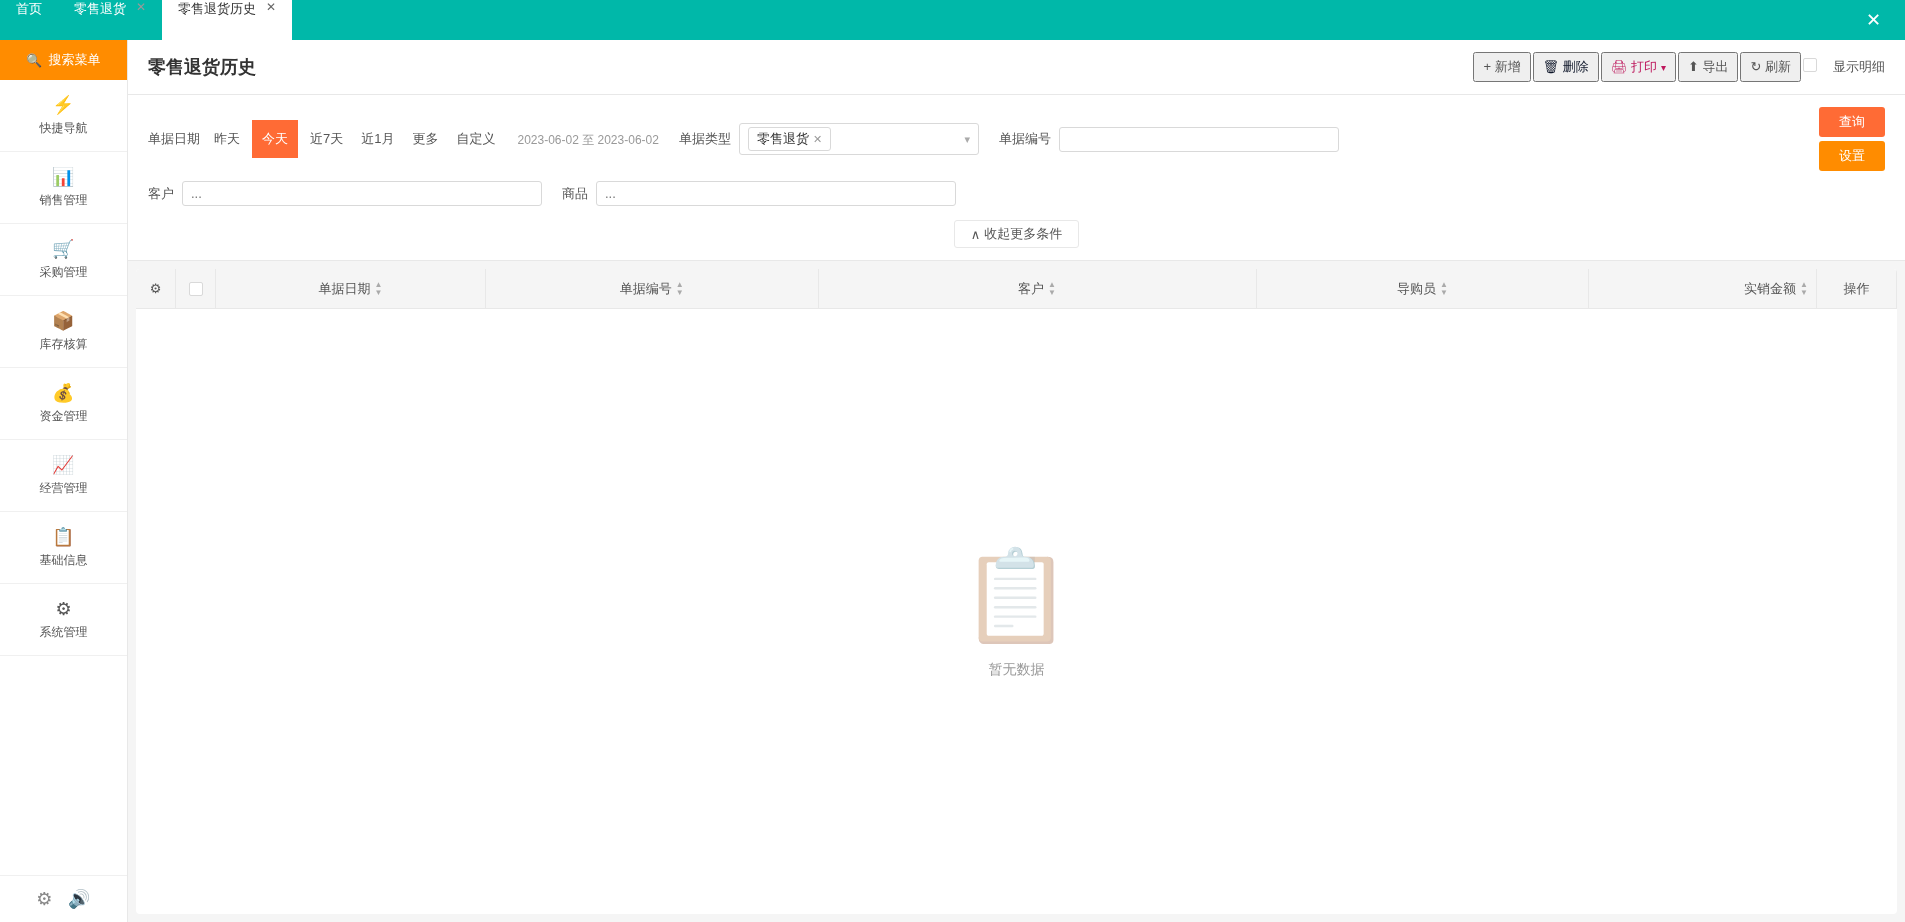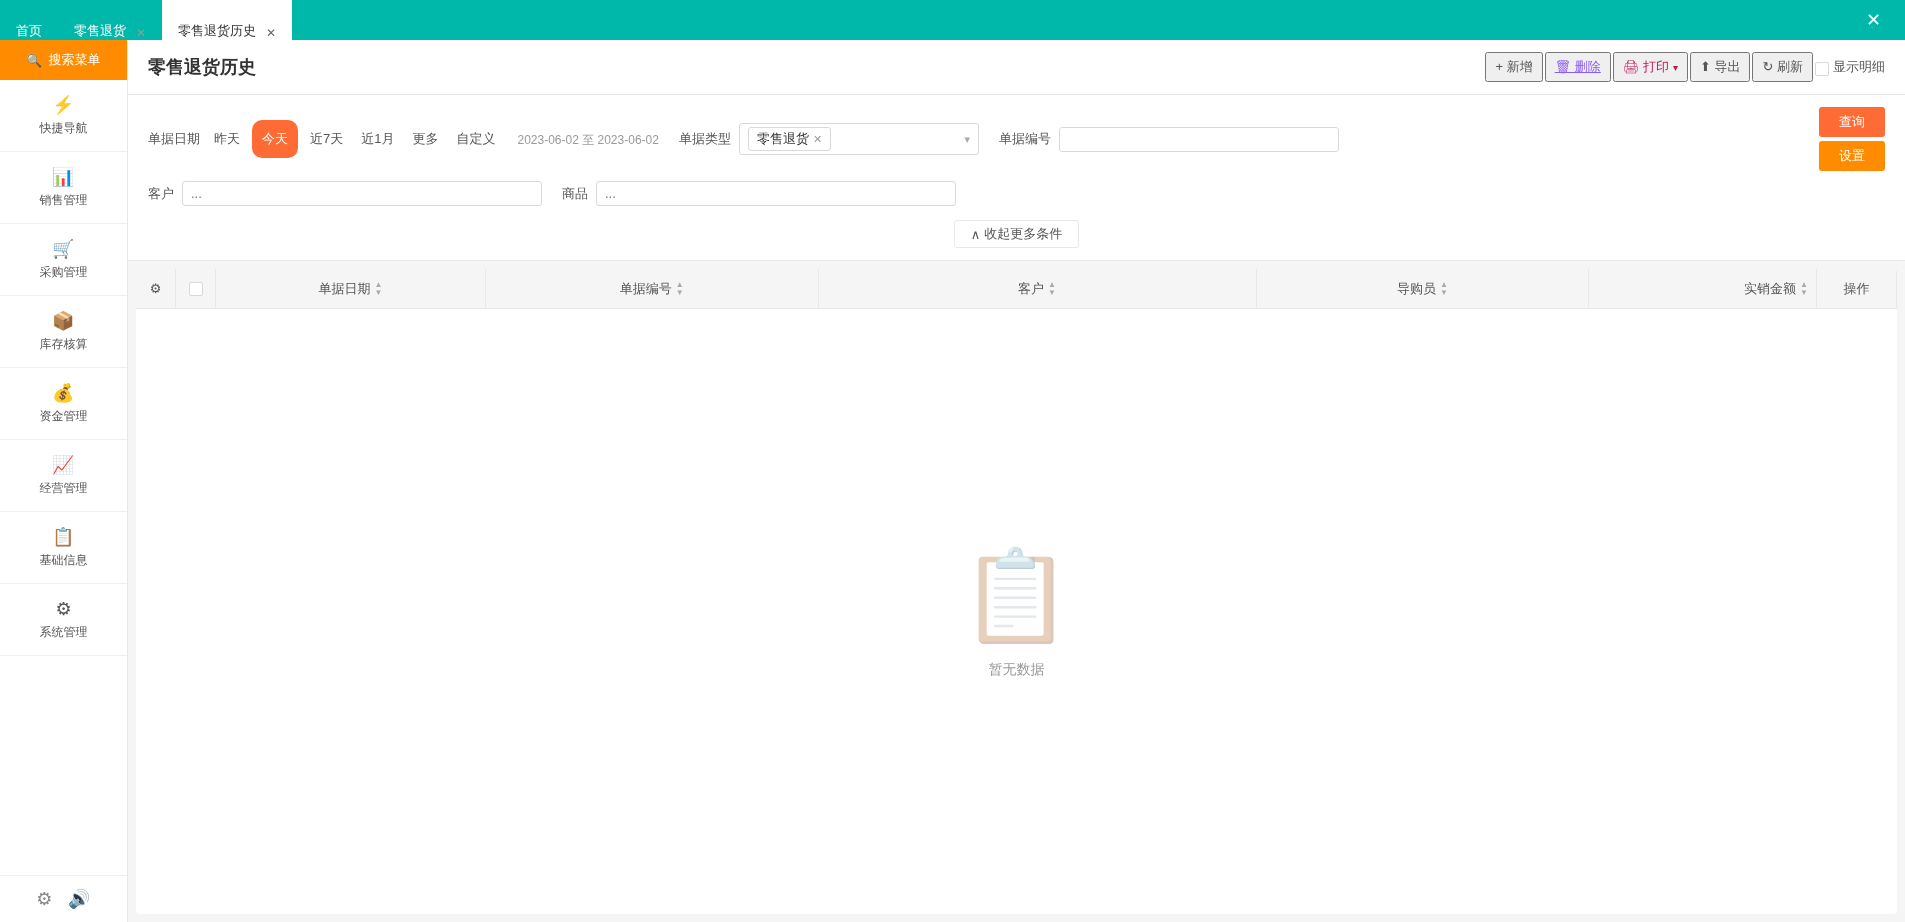--- a/index.html
+++ b/index.html
@@ -1,20 +1,20 @@
 <!DOCTYPE html>
 <html><head>
   <meta charset="utf-8">
   <style>
     * { margin: 0; padding: 0; box-sizing: border-box; }
     body { font-family: 'Microsoft YaHei', Arial, sans-serif; font-size: 13px; color: #333; background: #f5f5f5; width: 1905px; height: 922px; overflow: hidden; display: flex; flex-direction: column; }
 
     
     .top-bar { height: 40px; background: #00b8a9; display: flex; align-items: center; padding: 0; flex-shrink: 0; }
-    .tab-item { height: 40px; display: flex; align-items: flex-end; padding: 0 16px; color: #fff; font-size: 13px; cursor: pointer; position: relative; gap: 6px; }
+    .tab-item { height: 40px; display: flex; align-items: flex-start; padding: 0 16px; color: #fff; font-size: 13px; cursor: pointer; position: relative; gap: 6px; }
     .tab-item.active { background: #fff; color: #333; }
     .tab-item .tab-close { font-size: 12px; color: #999; cursor: pointer; margin-left: 4px; }
     .tab-item.active .tab-close { color: #666; }
     .top-bar-right { margin-left: auto; padding-right: 16px; }
     .close-btn { color: #fff; font-size: 18px; cursor: pointer; padding: 0 8px; }
 
     
     .main-layout { display: flex; flex: 1; overflow: hidden; }
 
     
@@ -27,30 +27,30 @@
 
     
     .content-area { flex: 1; display: flex; flex-direction: column; overflow: hidden; background: #f5f5f5; }
 
     
     .page-header { background: #fff; padding: 12px 20px; display: flex; align-items: center; justify-content: space-between; border-bottom: 1px solid #e8e8e8; flex-shrink: 0; }
     .page-title { font-size: 18px; font-weight: bold; color: #333; }
     .action-btn { display: flex; align-items: center; gap: 4px; font-size: 13px; color: #555; cursor: pointer; padding: 4px 8px; }
     .btn-query { background: #ff6b35; color: #fff; border: none; padding: 6px 20px; border-radius: 3px; cursor: pointer; font-size: 13px; }
     .btn-setting { background: #ff8c00; color: #fff; border: none; padding: 6px 20px; border-radius: 3px; cursor: pointer; font-size: 13px; }
-    .display-明细 { display: flex; align-items: flex-end; gap: 4px; font-size: 13px; color: #555; }
+    .display-明细 { display: flex; align-items: flex-start; gap: 16px; font-size: 13px; color: #555; }
 
     
     .filter-area { background: #fff; padding: 12px 20px; border-bottom: 1px solid #e8e8e8; flex-shrink: 0; }
     .filter-row { display: flex; align-items: center; gap: 20px; margin-bottom: 10px; flex-wrap: wrap; }
     .filter-item { display: flex; align-items: center; gap: 8px; }
     .filter-label { color: #555; font-size: 13px; white-space: nowrap; }
     .date-options { display: flex; align-items: center; gap: 6px; }
     .date-option { font-size: 13px; color: #555; cursor: pointer; padding: 2px 6px; border-radius: 3px; }
-    .date-option.active { background: #ff6b35; color: #fff; border-radius: 10px; padding: 10px 10px; }
+    .date-option.active { background: #ff6b35; color: #fff; border-radius: 0; padding: 10px 10px; }
     .date-range { font-size: 12px; color: #999; margin-top: 2px; }
     .filter-input { border: 1px solid #d9d9d9; border-radius: 3px; padding: 4px 8px; font-size: 13px; min-width: 200px; color: #999; }
     .tag-item { display: inline-flex; align-items: center; background: #fff; border: 1px solid #d9d9d9; border-radius: 3px; padding: 2px 8px; font-size: 13px; gap: 4px; }
     .tag-close { color: #999; cursor: pointer; font-size: 11px; }
     .select-wrapper { border: 1px solid #d9d9d9; border-radius: 3px; padding: 3px 8px; font-size: 13px; min-width: 200px; display: flex; align-items: center; justify-content: space-between; background: #fff; cursor: pointer; }
     .collapse-btn { display: flex; align-items: center; justify-content: center; gap: 4px; color: #555; font-size: 13px; cursor: pointer; padding: 4px 16px; border: 1px solid #e8e8e8; border-radius: 3px; background: #fff; width: fit-content; margin: 4px auto 0; }
 
     
     .table-area { flex: 1; background: #fff; margin: 8px; border-radius: 4px; display: flex; flex-direction: column; overflow: hidden; }
     .table-header { display: flex; align-items: center; background: #f5f5f5; border-bottom: 1px solid #e8e8e8; padding: 0; height: 40px; }
@@ -146,21 +146,21 @@
   </div>
 
   <div class="content-area">
 
     <div class="page-header">
       <span class="page-title">零售退货历史</span>
       <div class="header-right-actions">
         <button class="action-btn" style="color:#555;">
           <span>+ 新增</span>
         </button>
-        <button class="action-btn" style="color:#8b5cf6;text-decoration:underline;">
+        <button class="action-btn" style="color:#0f172a;">
           <span>🗑 删除</span>
         </button>
         <button class="action-btn" style="color:#be185d;">
           <span>🖨 打印</span>
           <span style="font-size:10px;">▾</span>
         </button>
         <button class="action-btn" style="color:#555;">
           <span>⬆ 导出</span>
         </button>
         <button class="action-btn" style="color:#555;">

